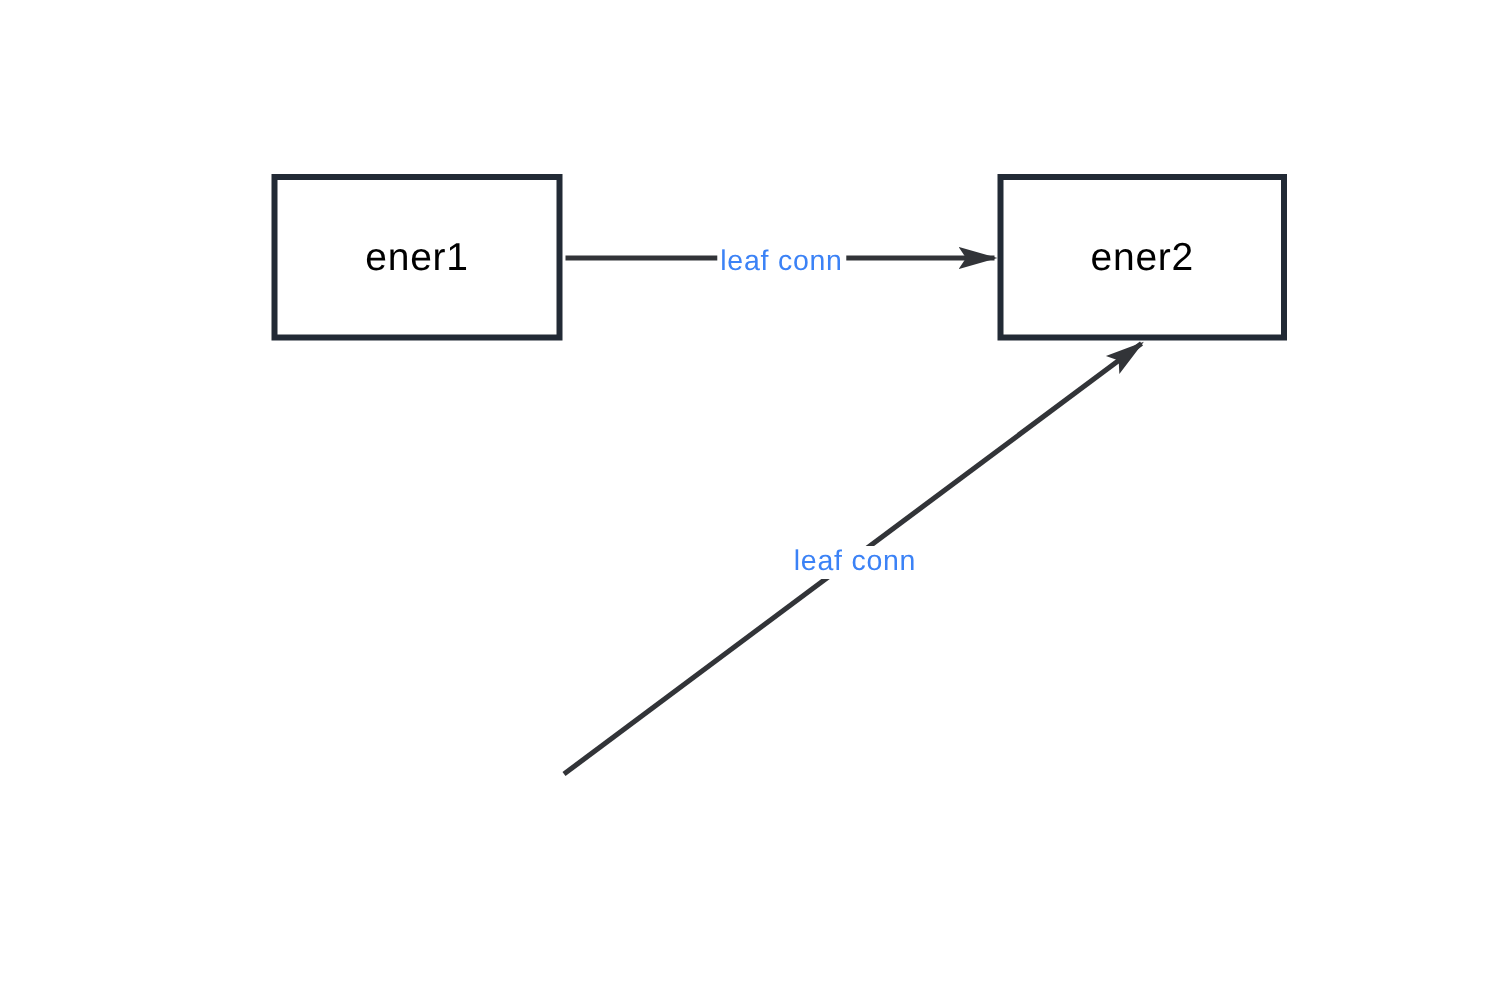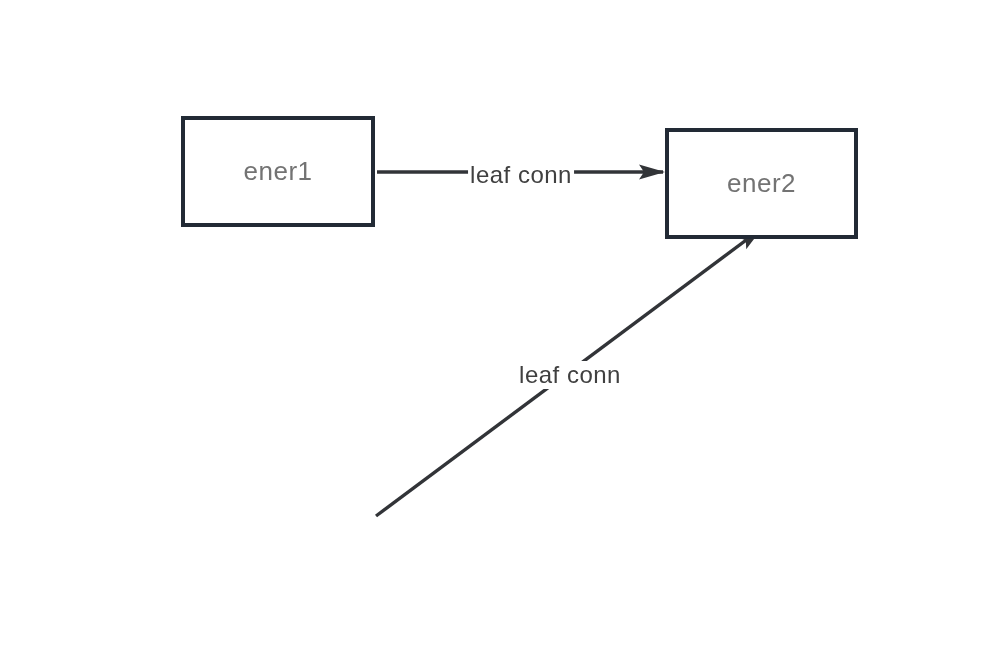--- a/index.html
+++ b/index.html
@@ -31,34 +31,34 @@
   .node {
     position: absolute;
     box-sizing: border-box;
     background: #ffffff;
     border: 4px solid #222a35;
     display: flex;
     align-items: center;
     justify-content: center;
   }
   .node-ener1 { left: 181px; top: 116px; width: 194px; height: 111px; }
-  .node-ener2 { left: 665px; top: 128px; width: 193px; height: 111px; }
+  .node-ener2 { left: 665px; top: 116px; width: 193px; height: 111px; }
   .node-ener3 { left: 181px; top: 464px; width: 194px; height: 111px; }
   .node-label {
     font-size: 26px;
-    color: #737373;
+    color: #000000;
     letter-spacing: 0.5px;
     user-select: none;
   }
   .edge-label {
     position: absolute;
     transform: translate(-50%, -50%);
     background: #ffffff;
-    font-size: 24px;
-    color: #404040;
+    font-size: 19px;
+    color: #3b82f6;
     letter-spacing: 0.5px;
     white-space: nowrap;
     user-select: none;
   }
   .edge-label-1 { left: 521px; top: 175px; padding: 0 2px; }
   .edge-label-2 { left: 570px; top: 375px; padding: 0 10px; }
 </style>
 </head>
 <body>
 

